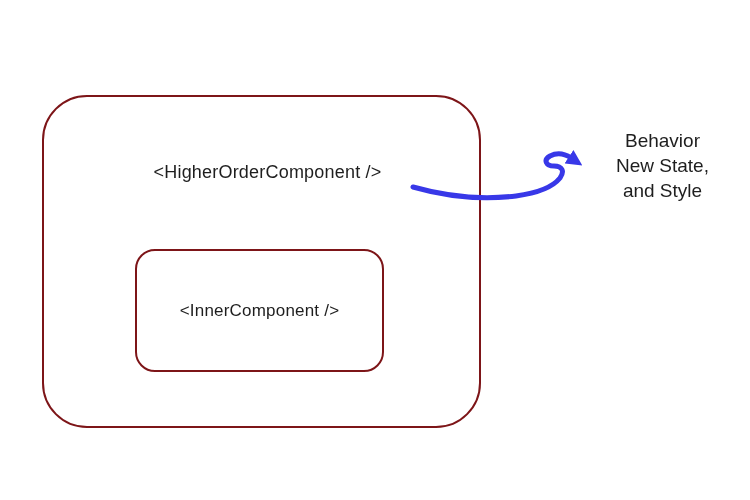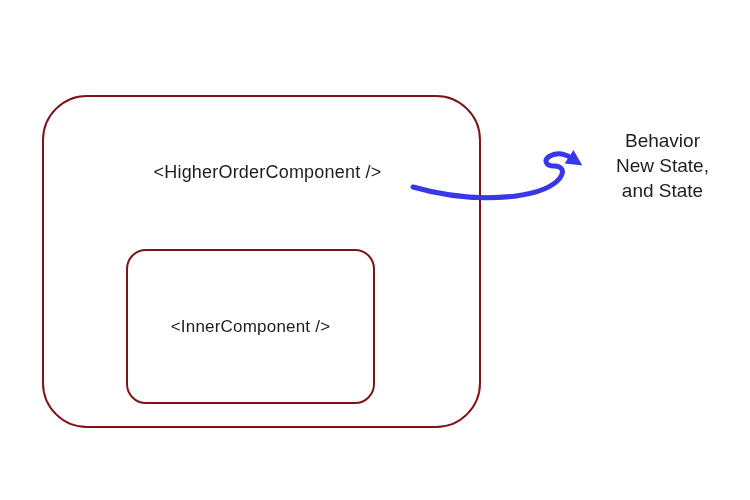--- a/index.html
+++ b/index.html
@@ -35,24 +35,24 @@
     left: 42px;
     top: 162px;
     width: 451px;
     text-align: center;
     font-size: 18px;
     letter-spacing: 0.2px;
     color: var(--text);
   }
   .inner-box {
     position: absolute;
-    left: 126px;
+    left: 135px;
     top: 249px;
     width: 249px;
-    height: 155px;
+    height: 123px;
     border: 2.5px solid var(--box-border);
     border-radius: 20px;
     display: flex;
     align-items: center;
     justify-content: center;
   }
   .inner-label {
     font-size: 17px;
     letter-spacing: 0.2px;
     color: var(--text);
@@ -108,16 +108,16 @@
              C 448 197, 482 200, 516 196
              C 538 193, 552 188, 560 178
              C 565 171, 562 166, 554 166
              C 546 166, 543 160, 550 156
              C 557 152.5, 565 154, 571 158"></path>
   </svg>
 
   <div class="annotation">
     <div>Behavior</div>
     <div>New State,</div>
-    <div>and State</div>
+    <div>and Style</div>
   </div>
 
 </div>
 
 </body></html>

